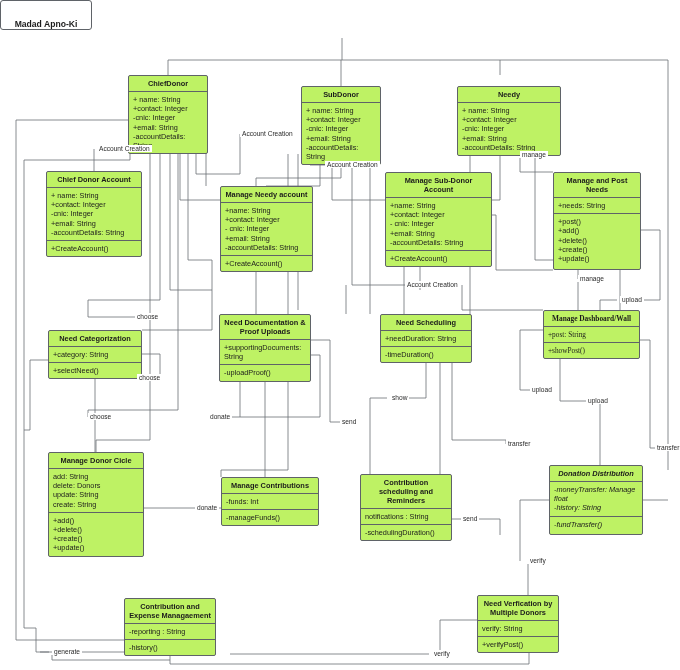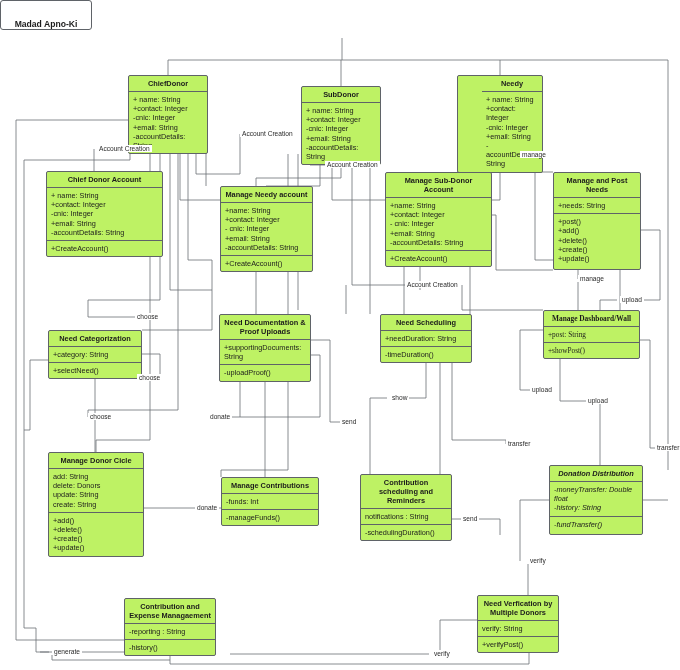--- a/index.html
+++ b/index.html
@@ -132,31 +132,31 @@
       <div class="node" style="left: 301px; top: 86px; width: 80px; min-height: 68px;">
         <div class="hdr">SubDonor</div>
         <div class="sec">
           <div>+ name: String</div>
           <div>+contact: Integer</div>
           <div>-cnic: Integer</div>
           <div>+email: String</div>
           <div>-accountDetails: String</div>
         </div>
       </div>
-      <div class="node" style="left: 457px; top: 75px; width: 86px; min-height: 64px; padding-left: 24px;">
+      <div class="node" style="left: 457px; top: 86px; width: 104px; min-height: 64px;">
         <div class="hdr">Needy</div>
         <div class="sec">
           <div>+ name: String</div>
           <div>+contact: Integer</div>
           <div>-cnic: Integer</div>
           <div>+email: String</div>
           <div>-accountDetails: String</div>
         </div>
       </div>
-      <div class="node" style="left: 46px; top: 171px; width: 117px; min-height: 81px;">
+      <div class="node" style="left: 46px; top: 171px; width: 96px; min-height: 81px;">
         <div class="hdr">Chief Donor Account</div>
         <div class="sec">
           <div>+ name: String</div>
           <div>+contact: Integer</div>
           <div>-cnic: Integer</div>
           <div>+email: String</div>
           <div>-accountDetails: String</div>
         </div>
         <div class="sec">
           <div>+CreateAccount()</div>
@@ -266,21 +266,21 @@
         <div class="sec">
           <div>notifications : String</div>
         </div>
         <div class="sec">
           <div>-schedulingDuration()</div>
         </div>
       </div>
       <div class="node" style="left: 549px; top: 465px; width: 94px; min-height: 70px; font-style: italic;">
         <div class="hdr">Donation Distribution</div>
         <div class="sec">
-          <div>-moneyTransfer: Double float</div>
+          <div>-moneyTransfer: Manage float</div>
           <div>-history: String</div>
         </div>
         <div class="sec">
           <div>-fundTransfer()</div>
         </div>
       </div>
       <div class="node" style="left: 124px; top: 598px; width: 92px; min-height: 55px;">
         <div class="hdr">Contribution and Expense Managaement</div>
         <div class="sec">
           <div>-reporting : String</div>

